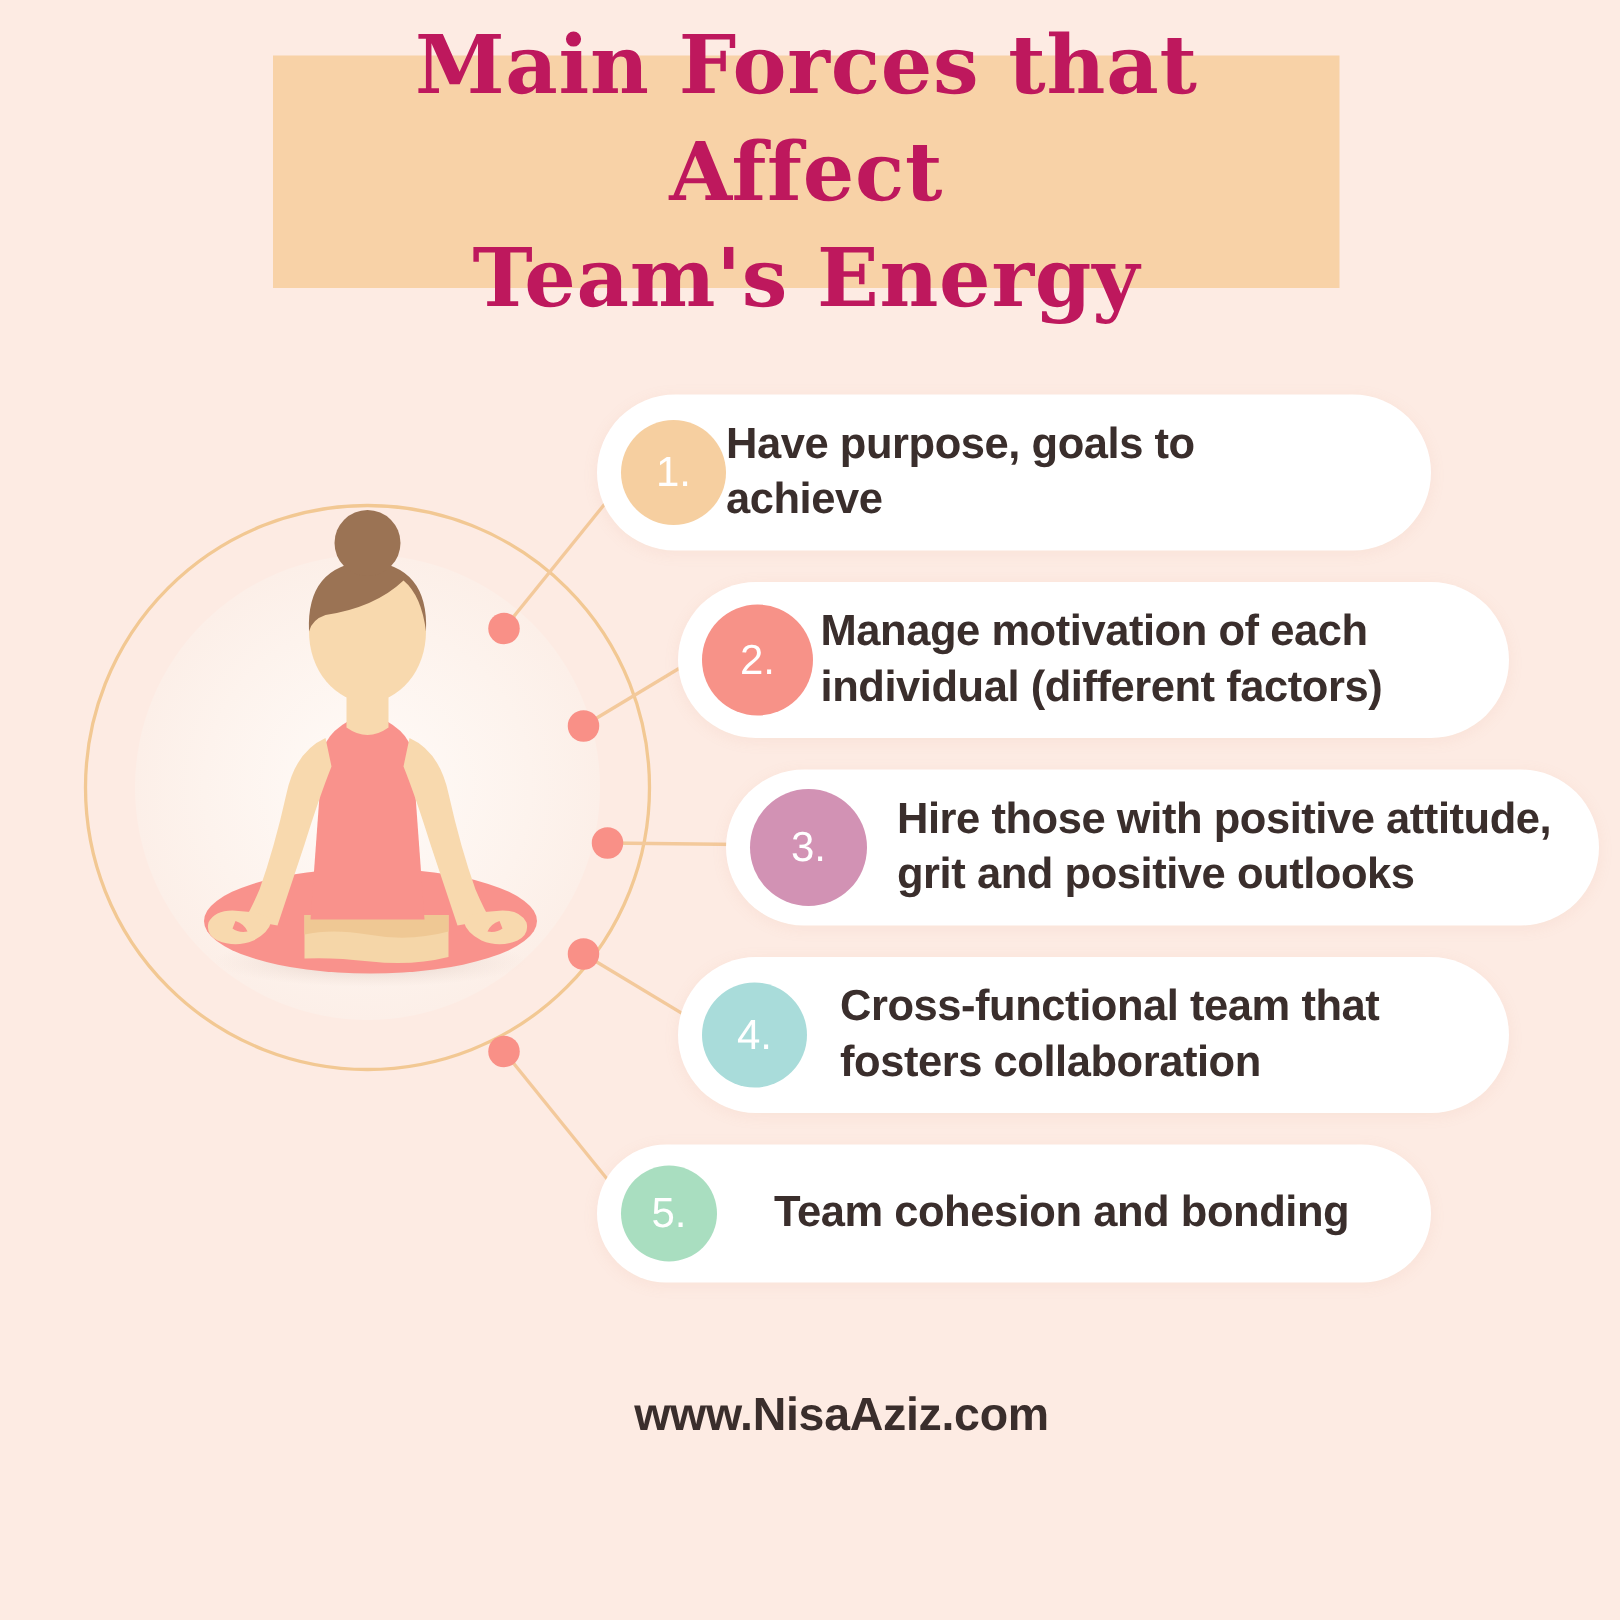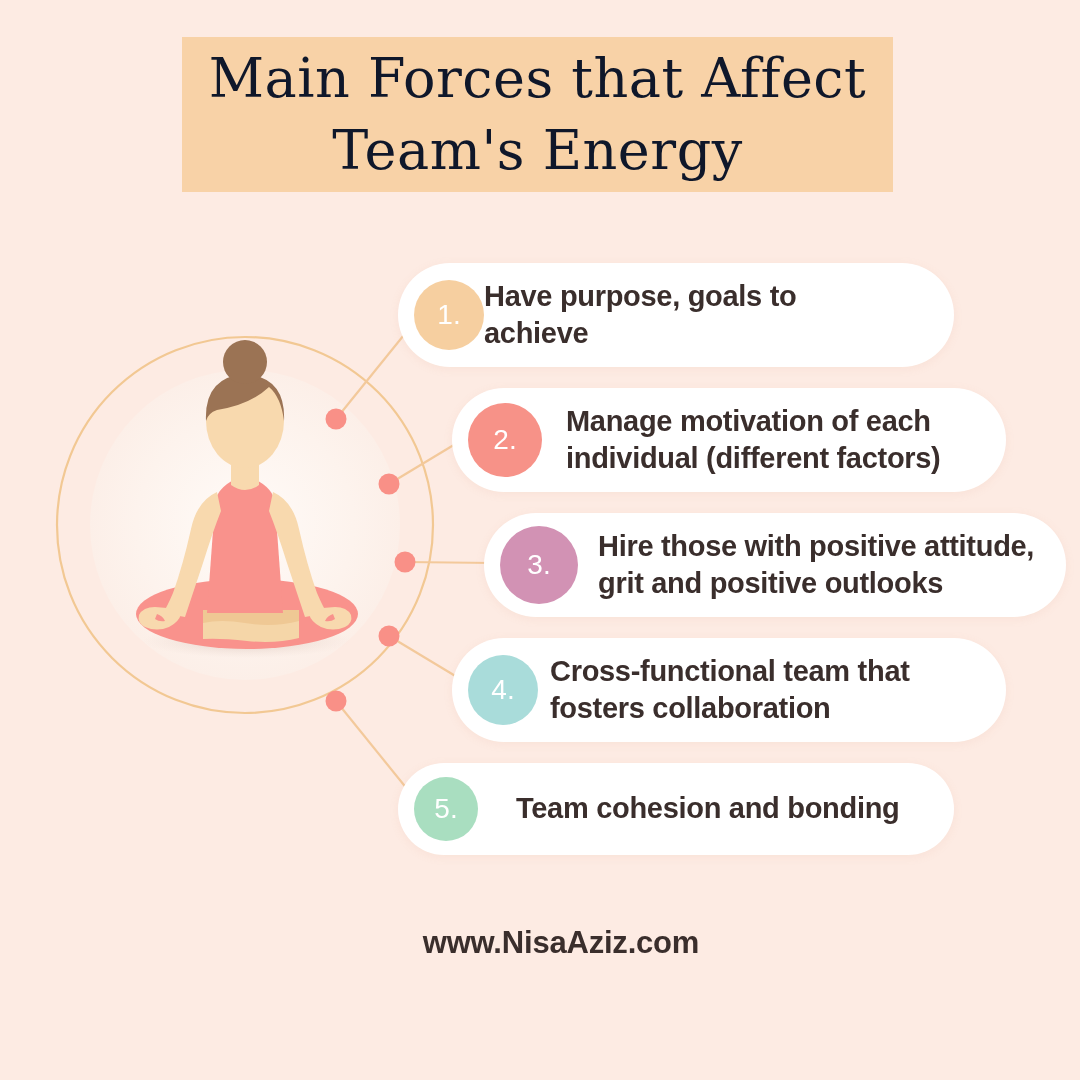--- a/index.html
+++ b/index.html
@@ -25,25 +25,25 @@
     background: #F8D2A7;
     display: flex;
     align-items: center;
     justify-content: center;
     text-align: center;
   }
   #title-text {
     font-family: "DejaVu Serif", "Liberation Serif", serif;
     font-size: 54px;
     line-height: 1.32;
-    color: #0f172a;
+    color: #be185d;
     letter-spacing: 0.5px;
     padding: 0 14px;
     white-space: pre-line;
-    font-weight: 400;
+    font-weight: 700;
   }
 
   
   #illustration {
     position: absolute;
     left: 45px;
     top: 325px;
     width: 400px;
     height: 400px;
   }
@@ -93,23 +93,23 @@
   #card-4 { left: 452px; top: 638px;  width: 538px; height: 104px; padding-left: 16px; }
   #card-5 { left: 398px; top: 763px;  width: 540px; height: 92px;  padding-left: 16px; }
 
   #card-1 .card-num { width: 70px; height: 70px; background: #F6CFA0; }
   #card-2 .card-num { width: 74px; height: 74px; background: #F79288; }
   #card-3 .card-num { width: 78px; height: 78px; background: #D292B4; }
   #card-4 .card-num { width: 70px; height: 70px; background: #A9DCDA; }
   #card-5 .card-num { width: 64px; height: 64px; background: #A9DEC0; }
 
   #card-1 .card-text { width: 380px; }
-  #card-2 .card-text { margin-left: 24px; width: 420px; }
+  #card-2 .card-text { margin-left: 5px; width: 420px; }
   #card-3 .card-text { margin-left: 20px; width: 450px; }
-  #card-4 .card-text { margin-left: 12px; width: 420px; }
+  #card-4 .card-text { margin-left: 22px; width: 420px; }
   #card-5 .card-text { margin-left: 38px; width: 420px; }
 
   
   #footer {
     position: absolute;
     left: 0;
     top: 925px;
     width: 1080px;
     text-align: center;
     font-size: 31px;

